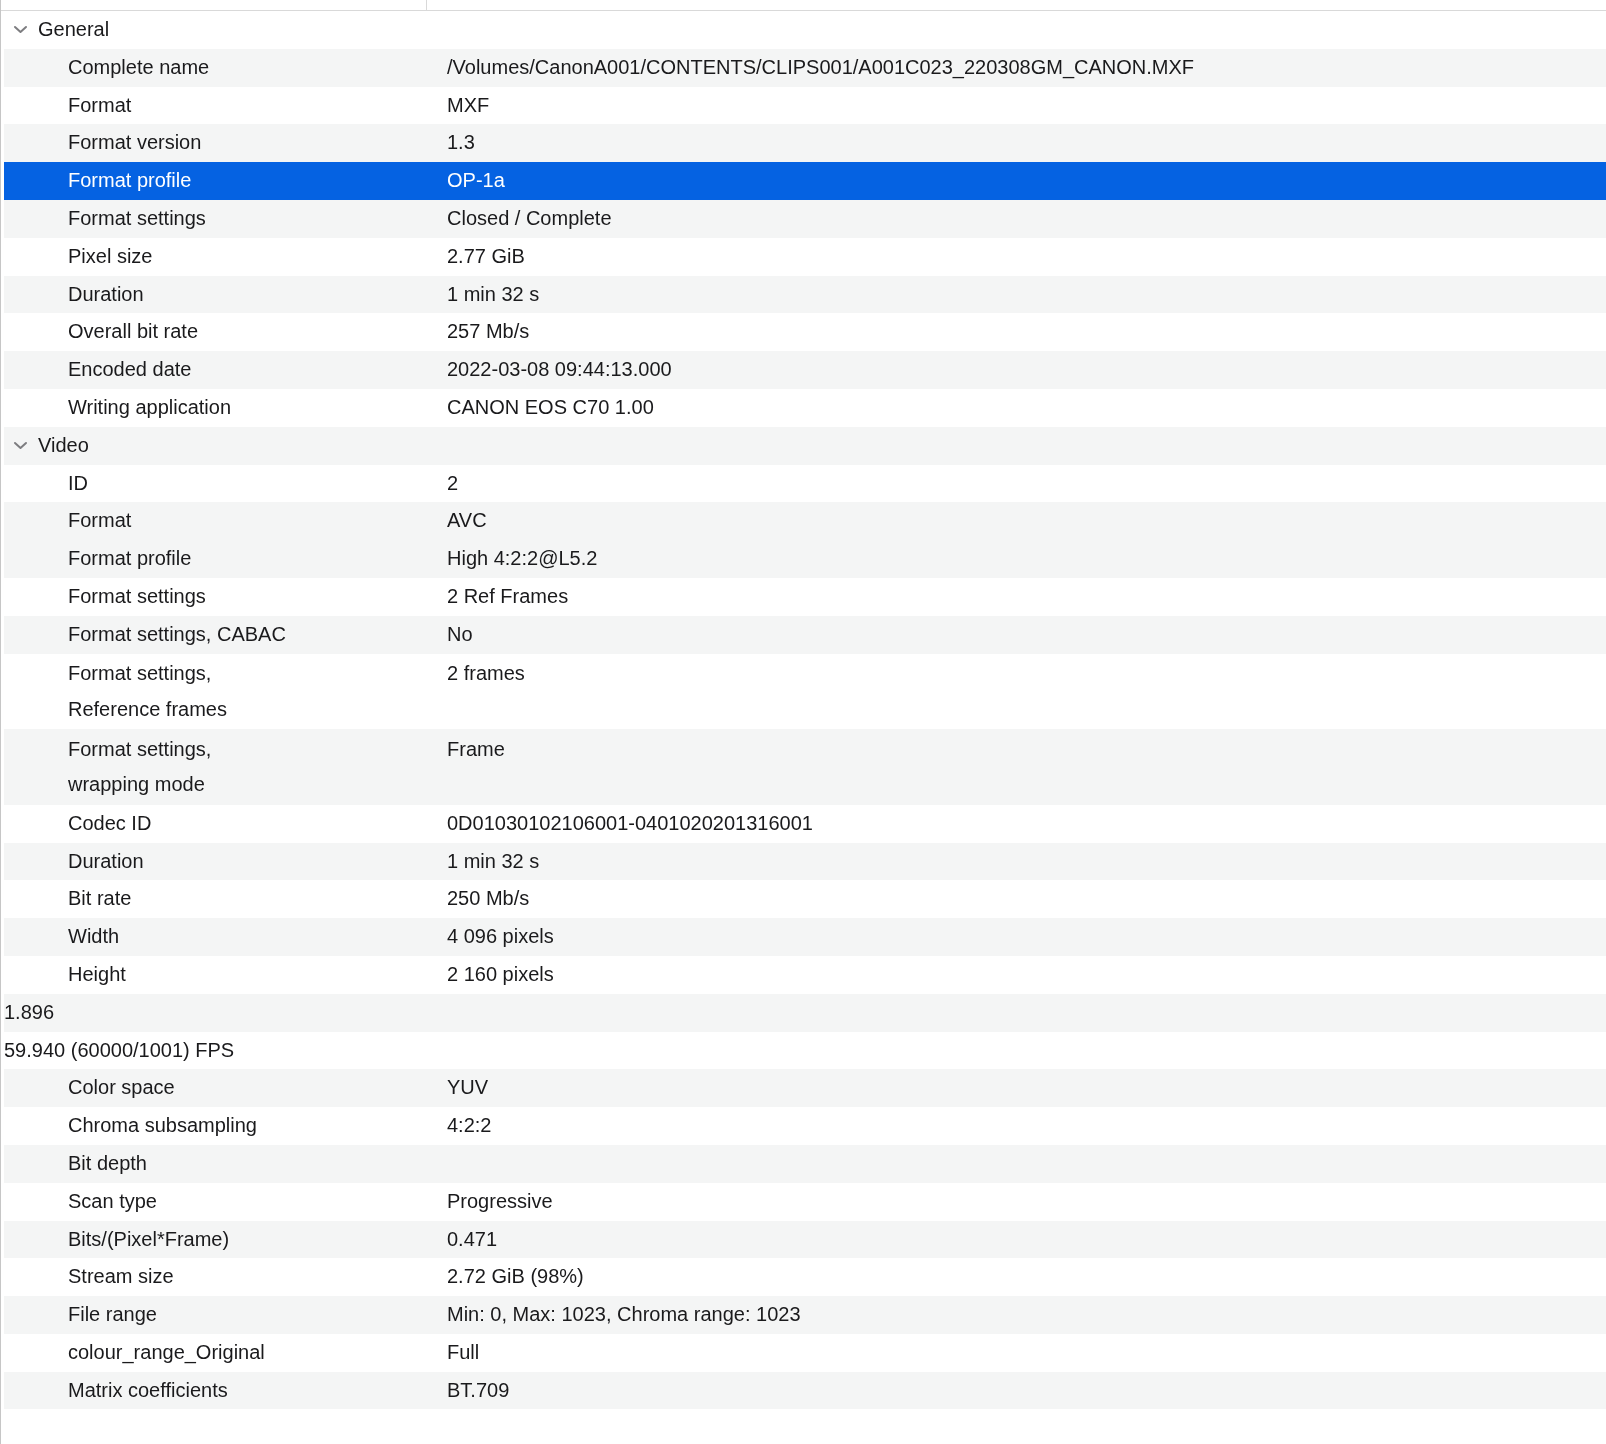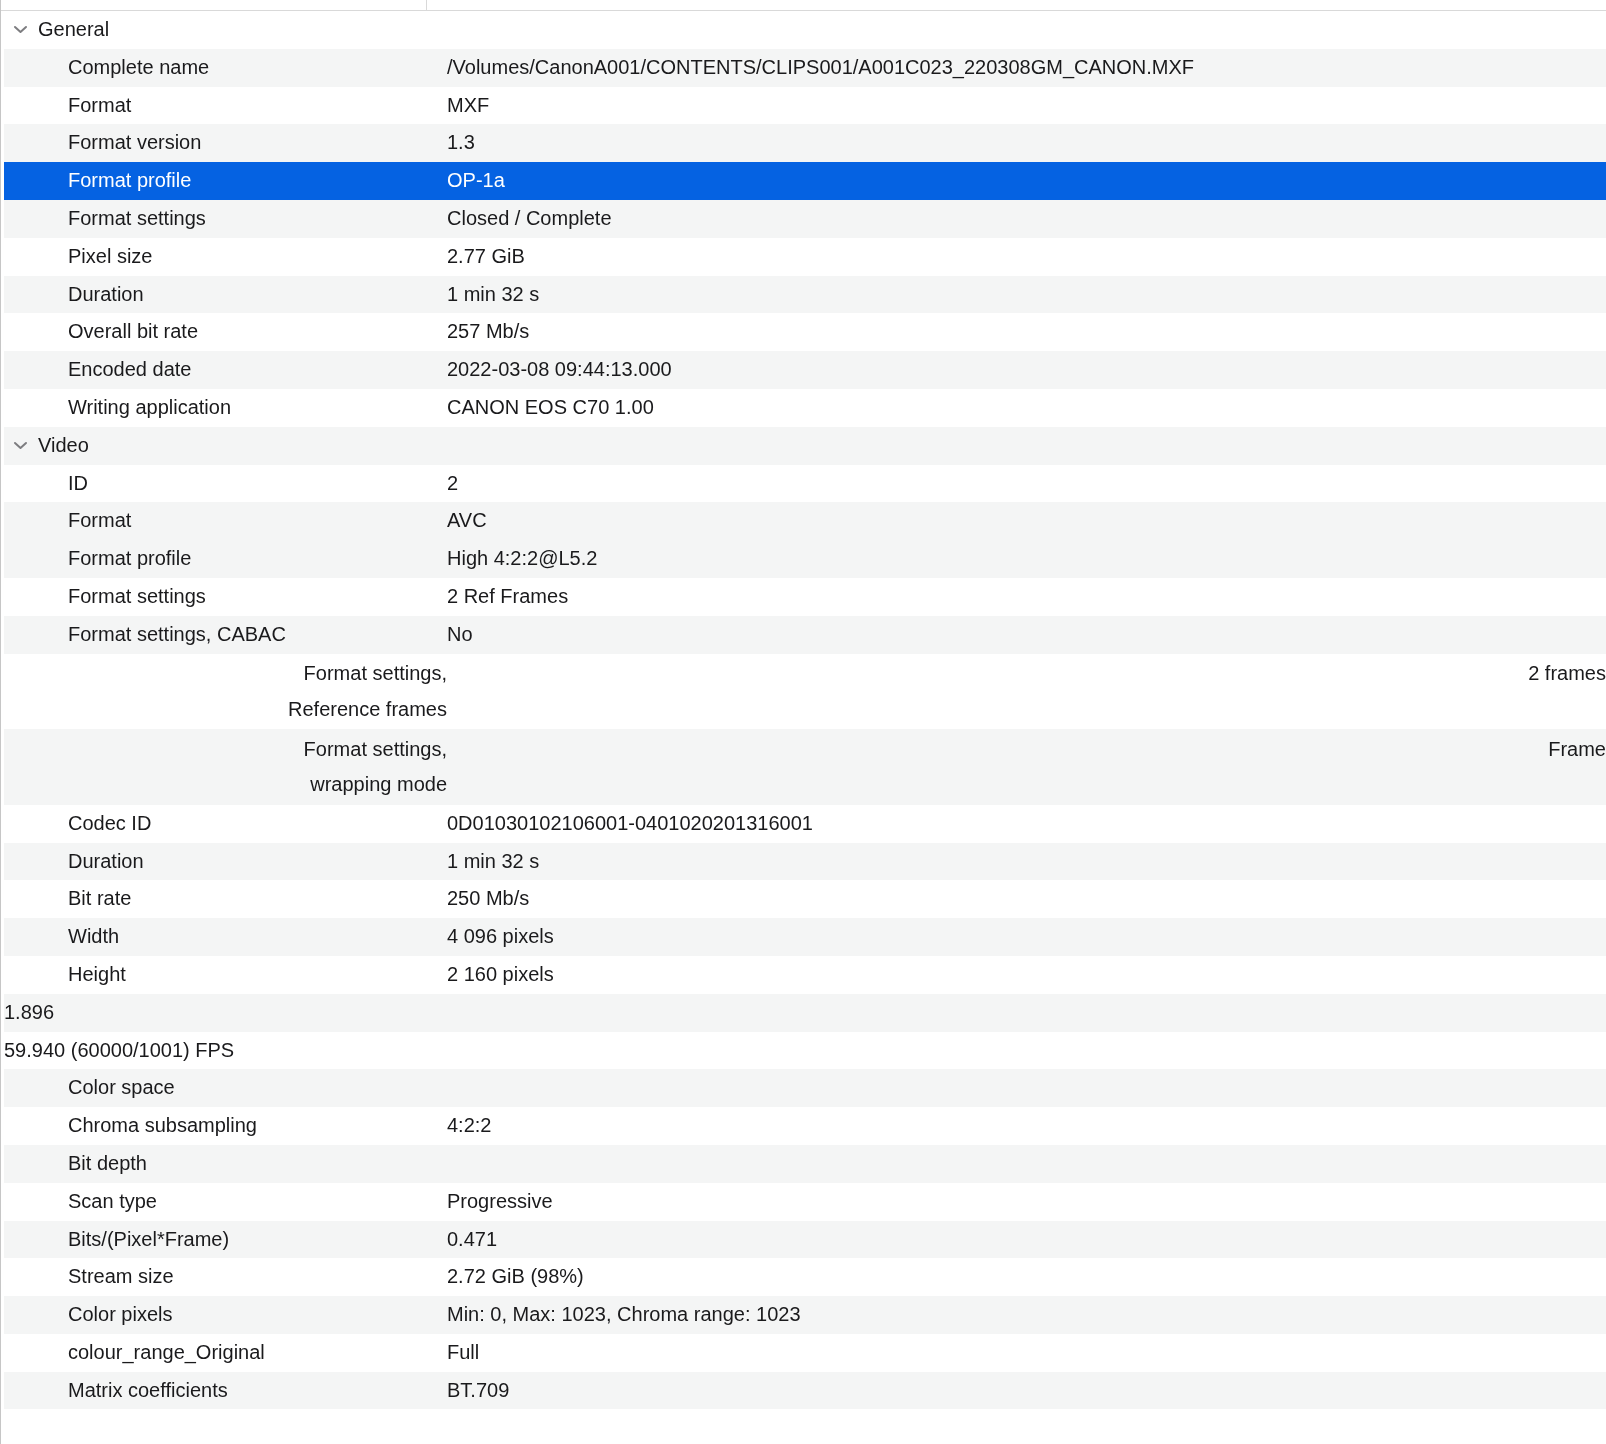--- a/index.html
+++ b/index.html
@@ -39,21 +39,21 @@
     padding-left: 4px; 
   }
   .row {
     display: flex;
     align-items: stretch;
     height: 37.8px;
     background: #ffffff;
     overflow: hidden;
   }
   .row.alt { background: var(--stripe, #f4f5f5); }
-  .row.tall { height: 75.6px; text-align: right; }
+  .row.tall { height: 75.6px; }
   .row.selected { background: var(--accent, #0562e2); }
   .row.selected .label,
   .row.selected .value { color: #ffffff; }
   .label {
     flex: none;
     width: 443px;
     box-sizing: border-box;
     padding-left: 64px;
     line-height: 37.8px;
     white-space: pre-line;
@@ -225,20 +225,21 @@
 
     <div class="value">1.896</div>
   </div>
     <div class="row prop">
 
     <div class="value">59.940 (60000/1001) FPS</div>
   </div>
     <div class="row prop alt">
 
     <div class="label">Color space</div>
+    <div class="value">YUV</div>
   </div>
     <div class="row prop">
 
     <div class="label">Chroma subsampling</div>
     <div class="value">4:2:2</div>
   </div>
     <div class="row prop alt">
 
     <div class="label">Bit depth</div>
   </div>
@@ -252,21 +253,21 @@
     <div class="label">Bits/(Pixel*Frame)</div>
     <div class="value">0.471</div>
   </div>
     <div class="row prop">
 
     <div class="label">Stream size</div>
     <div class="value">2.72 GiB (98%)</div>
   </div>
     <div class="row prop alt">
 
-    <div class="label">Color pixels</div>
+    <div class="label">File range</div>
     <div class="value">Min: 0, Max: 1023, Chroma range: 1023</div>
   </div>
     <div class="row prop">
 
     <div class="label">colour_range_Original</div>
     <div class="value">Full</div>
   </div>
     <div class="row prop alt">
 
     <div class="label">Matrix coefficients</div>

